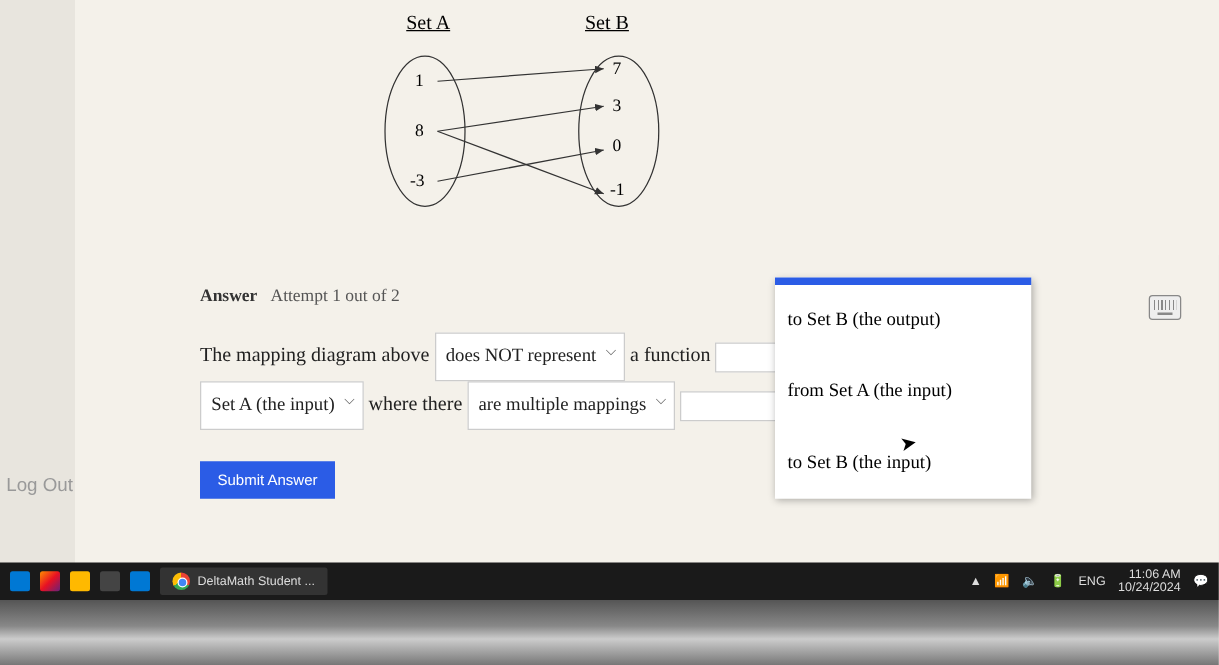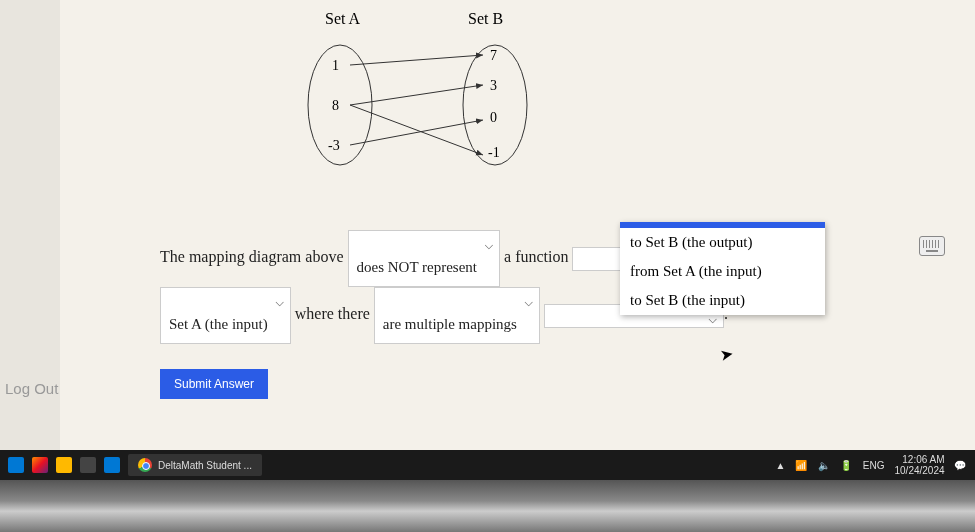--- a/index.html
+++ b/index.html
@@ -28,20 +28,21 @@
     color: #999;
     font-family: Arial, sans-serif;
   }
   .diagram {
     position: relative;
     width: 260px;
     height: 180px;
     margin-left: 130px;
   }
   .set-label {
+    text-decoration: underline;
     font-size: 16px;
     position: absolute;
     top: 0;
   }
   .set-a-label { left: 35px; }
   .set-b-label { left: 178px; }
   svg.mapping { position: absolute; top: 20px; left: 0; }
   .set-val {
     position: absolute;
     font-size: 14px;
@@ -51,21 +52,21 @@
   .answer-header b { color: #333; font-weight: bold; }
   .sentence {
     font-size: 16px;
     line-height: 2.2;
     color: #222;
   }
   .dd {
     display: inline-block;
     border: 1px solid #ccc;
     background: #fff;
-    padding: 20px 22px 2px 8px;
+    padding: 2px 22px 2px 8px;
     font-size: 15px;
     position: relative;
     min-width: 30px;
     vertical-align: middle;
     font-family: "Times New Roman", serif;
   }
   .dd::after {
     content: "⌵";
     position: absolute;
     right: 6px;
@@ -89,21 +90,21 @@
     left: 620px;
     top: 222px;
     background: #fff;
     border-top: 6px solid #2b5ce6;
     box-shadow: 1px 2px 6px rgba(0,0,0,0.3);
     width: 205px;
     font-size: 15px;
     z-index: 10;
   }
   .popup .opt {
-    padding: 6px 10px;
+    padding: 20px 10px;
     cursor: pointer;
   }
   .keyboard-btn {
     position: absolute;
     right: 30px;
     top: 236px;
     width: 26px;
     height: 20px;
     border: 1.5px solid #888;
     border-radius: 3px;
@@ -192,20 +193,24 @@
     <div class="set-val" style="left:42px;top:48px">1</div>
     <div class="set-val" style="left:42px;top:88px">8</div>
     <div class="set-val" style="left:38px;top:128px">-3</div>
     <div class="set-val" style="left:200px;top:38px">7</div>
     <div class="set-val" style="left:200px;top:68px">3</div>
     <div class="set-val" style="left:200px;top:100px">0</div>
     <div class="set-val" style="left:198px;top:135px">-1</div>
   </div>
 
   <div class="answer-section">
+    <div class="answer-header">
+      <b>Answer</b>
+      &nbsp;&nbsp;<span>Attempt 1 out of 2</span>
+    </div>
 
     <div class="sentence">
       <span>The mapping diagram above</span>
       <span class="dd">does NOT represent</span>
       <span>a function</span>
       <span class="dd empty"></span>
       <span>in</span>
       <br>
       <span class="dd">Set A (the input)</span>
       <span>where there</span>
@@ -239,20 +244,20 @@
       <span>DeltaMath Student ...</span>
     </div>
   </div>
   <div class="tright">
     <span>▲</span>
     <span>📶</span>
     <span>🔈</span>
     <span>🔋</span>
     <span>ENG</span>
     <div class="clock">
-      <div>12:06 AM</div>
+      <div>11:06 AM</div>
       <div>10/24/2024</div>
     </div>
     <span>💬</span>
   </div>
 </div>
 
 <div class="bezel"></div>
 
 </body></html>

